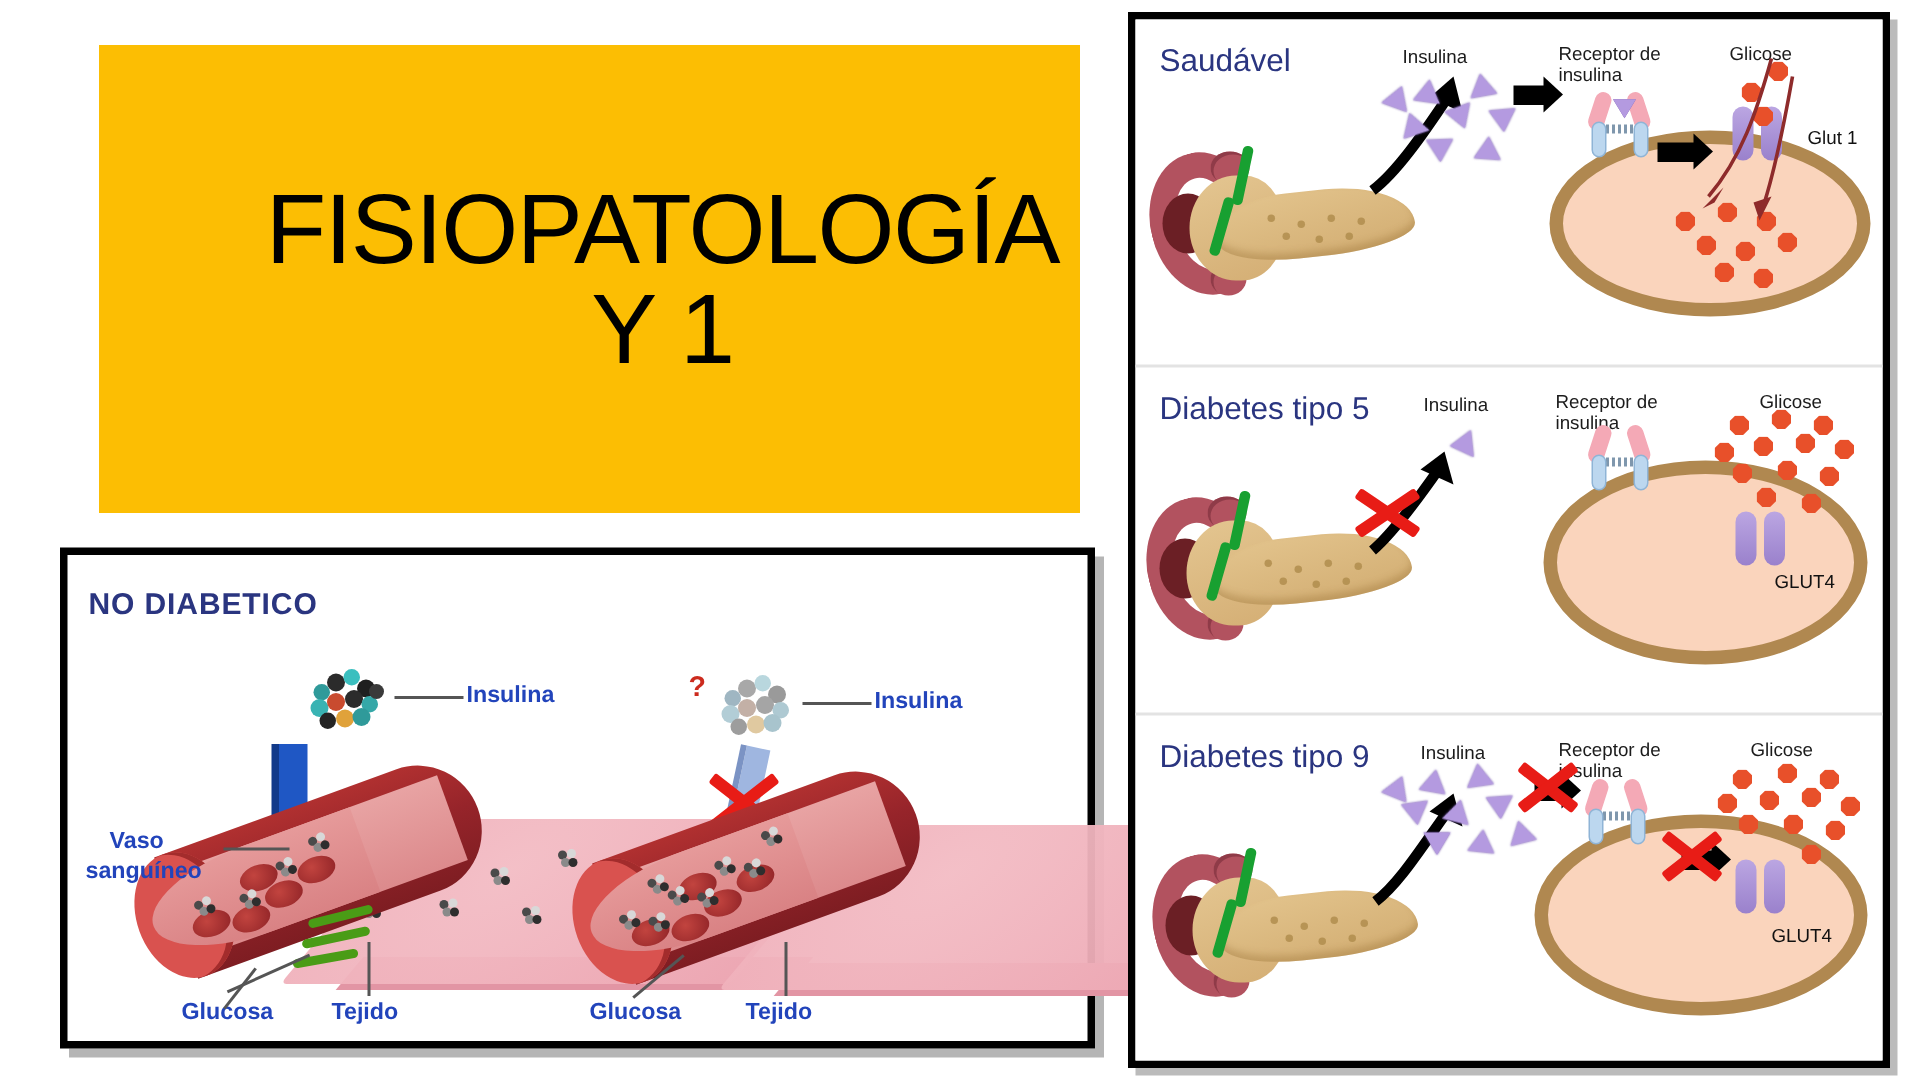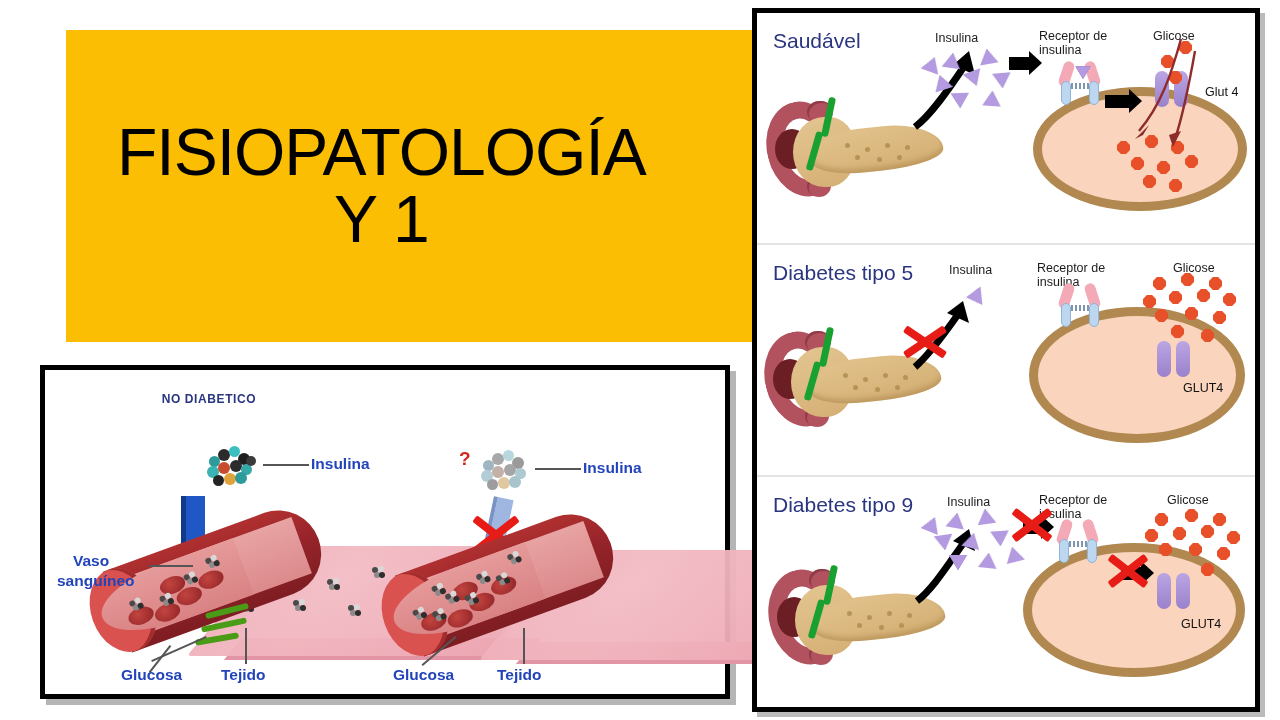--- a/index.html
+++ b/index.html
@@ -1,31 +1,31 @@
 <!DOCTYPE html>
 <html><head>
 <meta charset="utf-8">
 <style>
   html,body{margin:0;padding:0;background:#ffffff;}
   body{width:1280px;height:720px;position:relative;overflow:hidden;
        font-family:"Liberation Sans","DejaVu Sans",sans-serif;}
 
   
   #title-card{position:absolute;left:66px;top:30px;width:654px;height:312px;
-              background:#fcbe03;display:flex;align-items:center;justify-content:flex-start;padding-left:37px;}
+              background:#fcbe03;display:flex;align-items:center;justify-content:flex-end;}
   #title-text{font-size:66px;line-height:1.02;color:#000;text-align:center;
               letter-spacing:-1px;font-weight:400;padding:0 14px;}
   #title-text span{display:block;}
 
   
   #left-figure{position:absolute;left:40px;top:365px;width:690px;height:334px;
                background:#fff;border:5px solid #000;box-sizing:border-box;
                box-shadow:6px 6px 0 rgba(120,120,120,.55);}
-  .lf-head{position:absolute;top:22px;font-weight:bold;font-size:12px;color:#2a3580;
-           letter-spacing:.6px;text-align:center;width:300px;}
+  .lf-head{position:absolute;top:22px;font-weight:bold;font-size:20px;color:#2a3580;
+           letter-spacing:.6px;width:300px;}
   #head-nodiab{left:14px;}
   #head-diab{left:322px;}
 
   .lf-lab{position:absolute;font-size:15.5px;color:#2244bb;font-weight:bold;}
   .leader{position:absolute;background:#555;height:2px;}
   .leader-v{position:absolute;background:#555;width:2px;}
 
   
   .vessel{position:absolute;width:240px;height:86px;transform:rotate(-20deg);
           transform-origin:left center;}
@@ -406,21 +406,21 @@
       <div class="bridge"></div>
       <div class="stem l"></div>
         <div class="stem r"></div>
       <div class="ins-tri" style="left:17px;top:4px;transform:rotate(180deg) scale(.85);"></div>
     </div>
 
     <div class="glut" style="left:398px;top:58px;">
       <span></span>
         <span></span>
     </div>
-    <div class="glut-lab" style="left:448px;top:72px;">Glut 4</div>
+    <div class="glut-lab" style="left:448px;top:72px;">Glut 1</div>
     <div class="blkarrow" style="left:348px;top:82px;width:26px;"></div>
 
     <div class="glu-dot" style="left:422px;top:28px;"></div>
     <div class="glu-dot" style="left:404px;top:42px;"></div>
     <div class="glu-dot" style="left:412px;top:58px;"></div>
 
     <div class="glu-dot" style="left:360px;top:128px;"></div>
     <div class="glu-dot" style="left:388px;top:122px;"></div>
     <div class="glu-dot" style="left:414px;top:128px;"></div>
     <div class="glu-dot" style="left:374px;top:144px;"></div>

